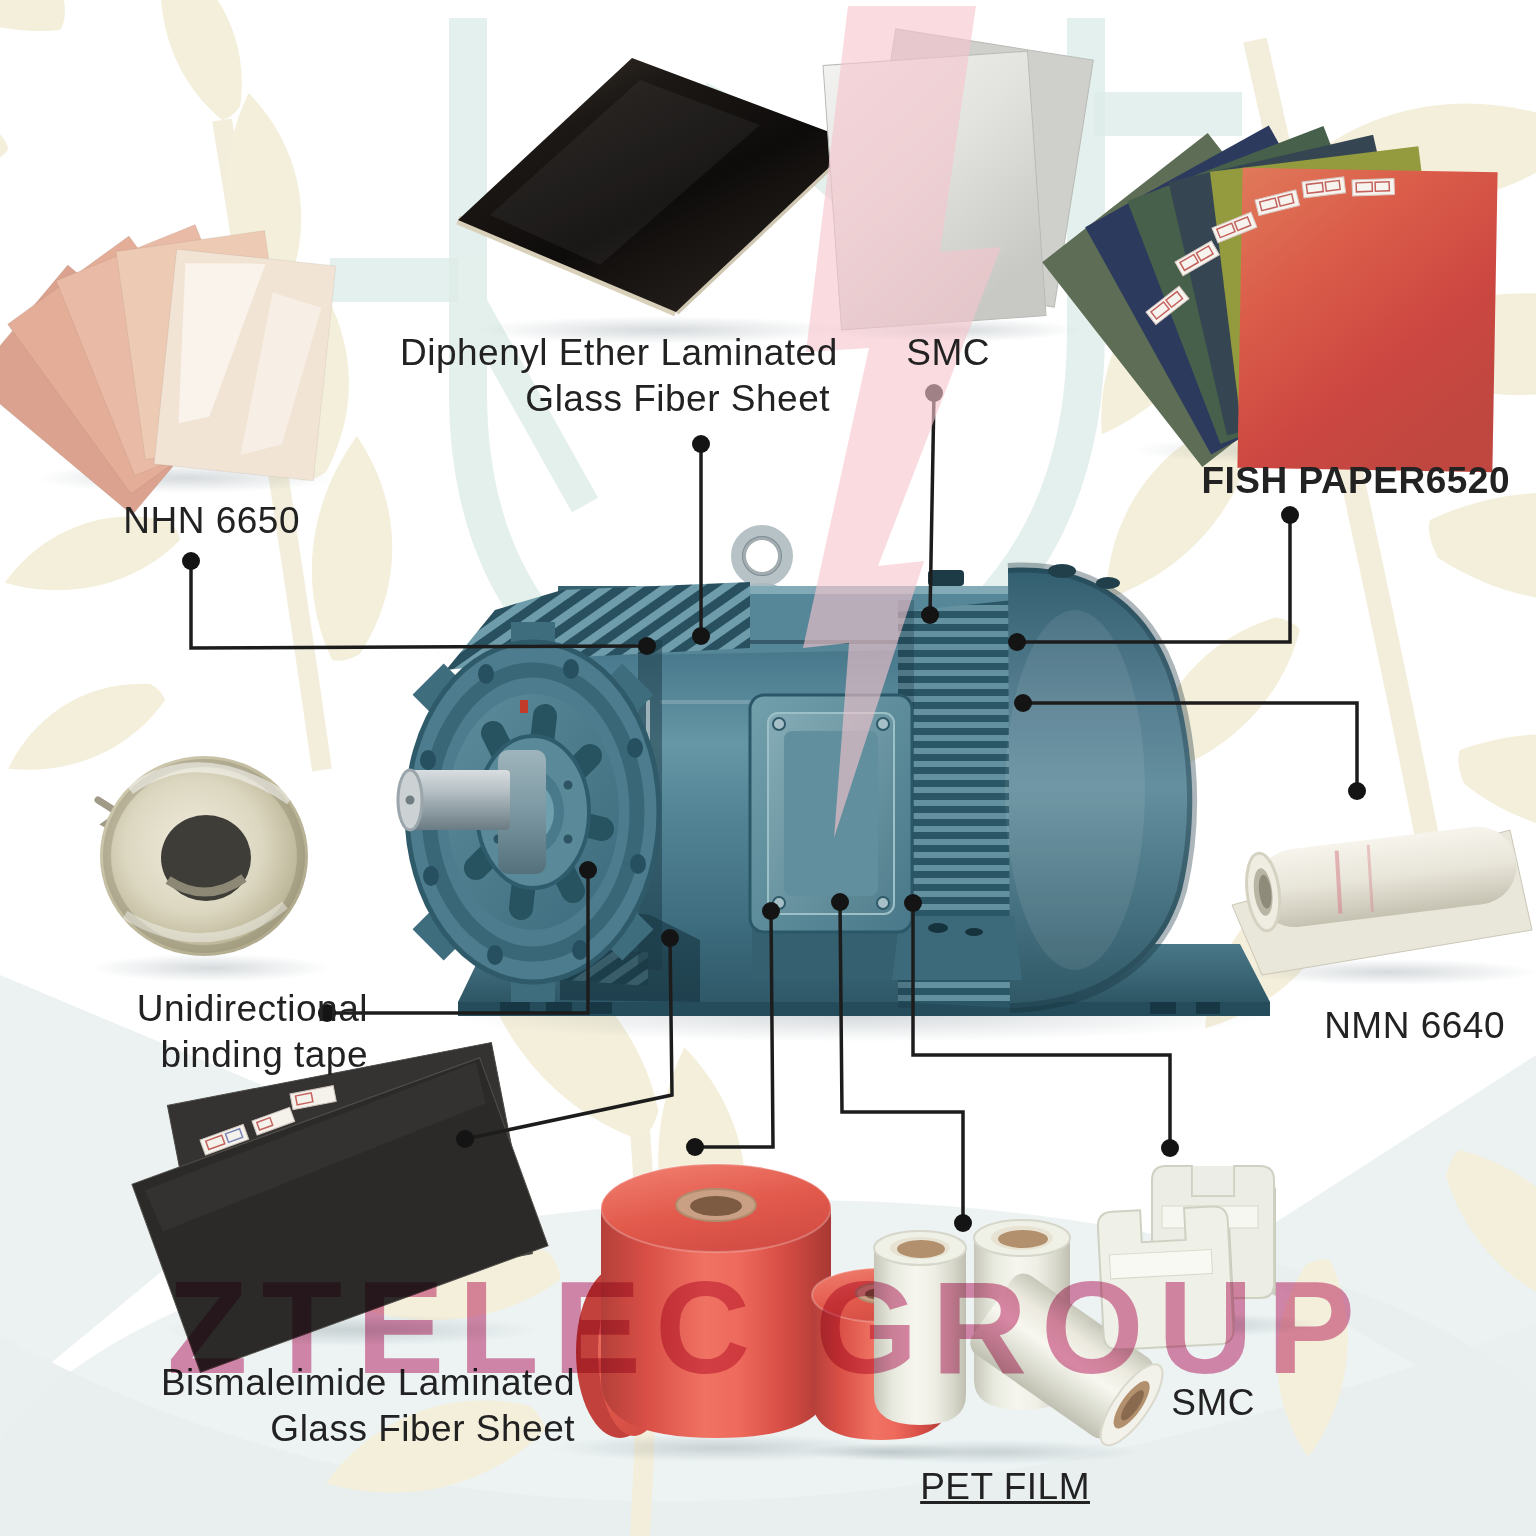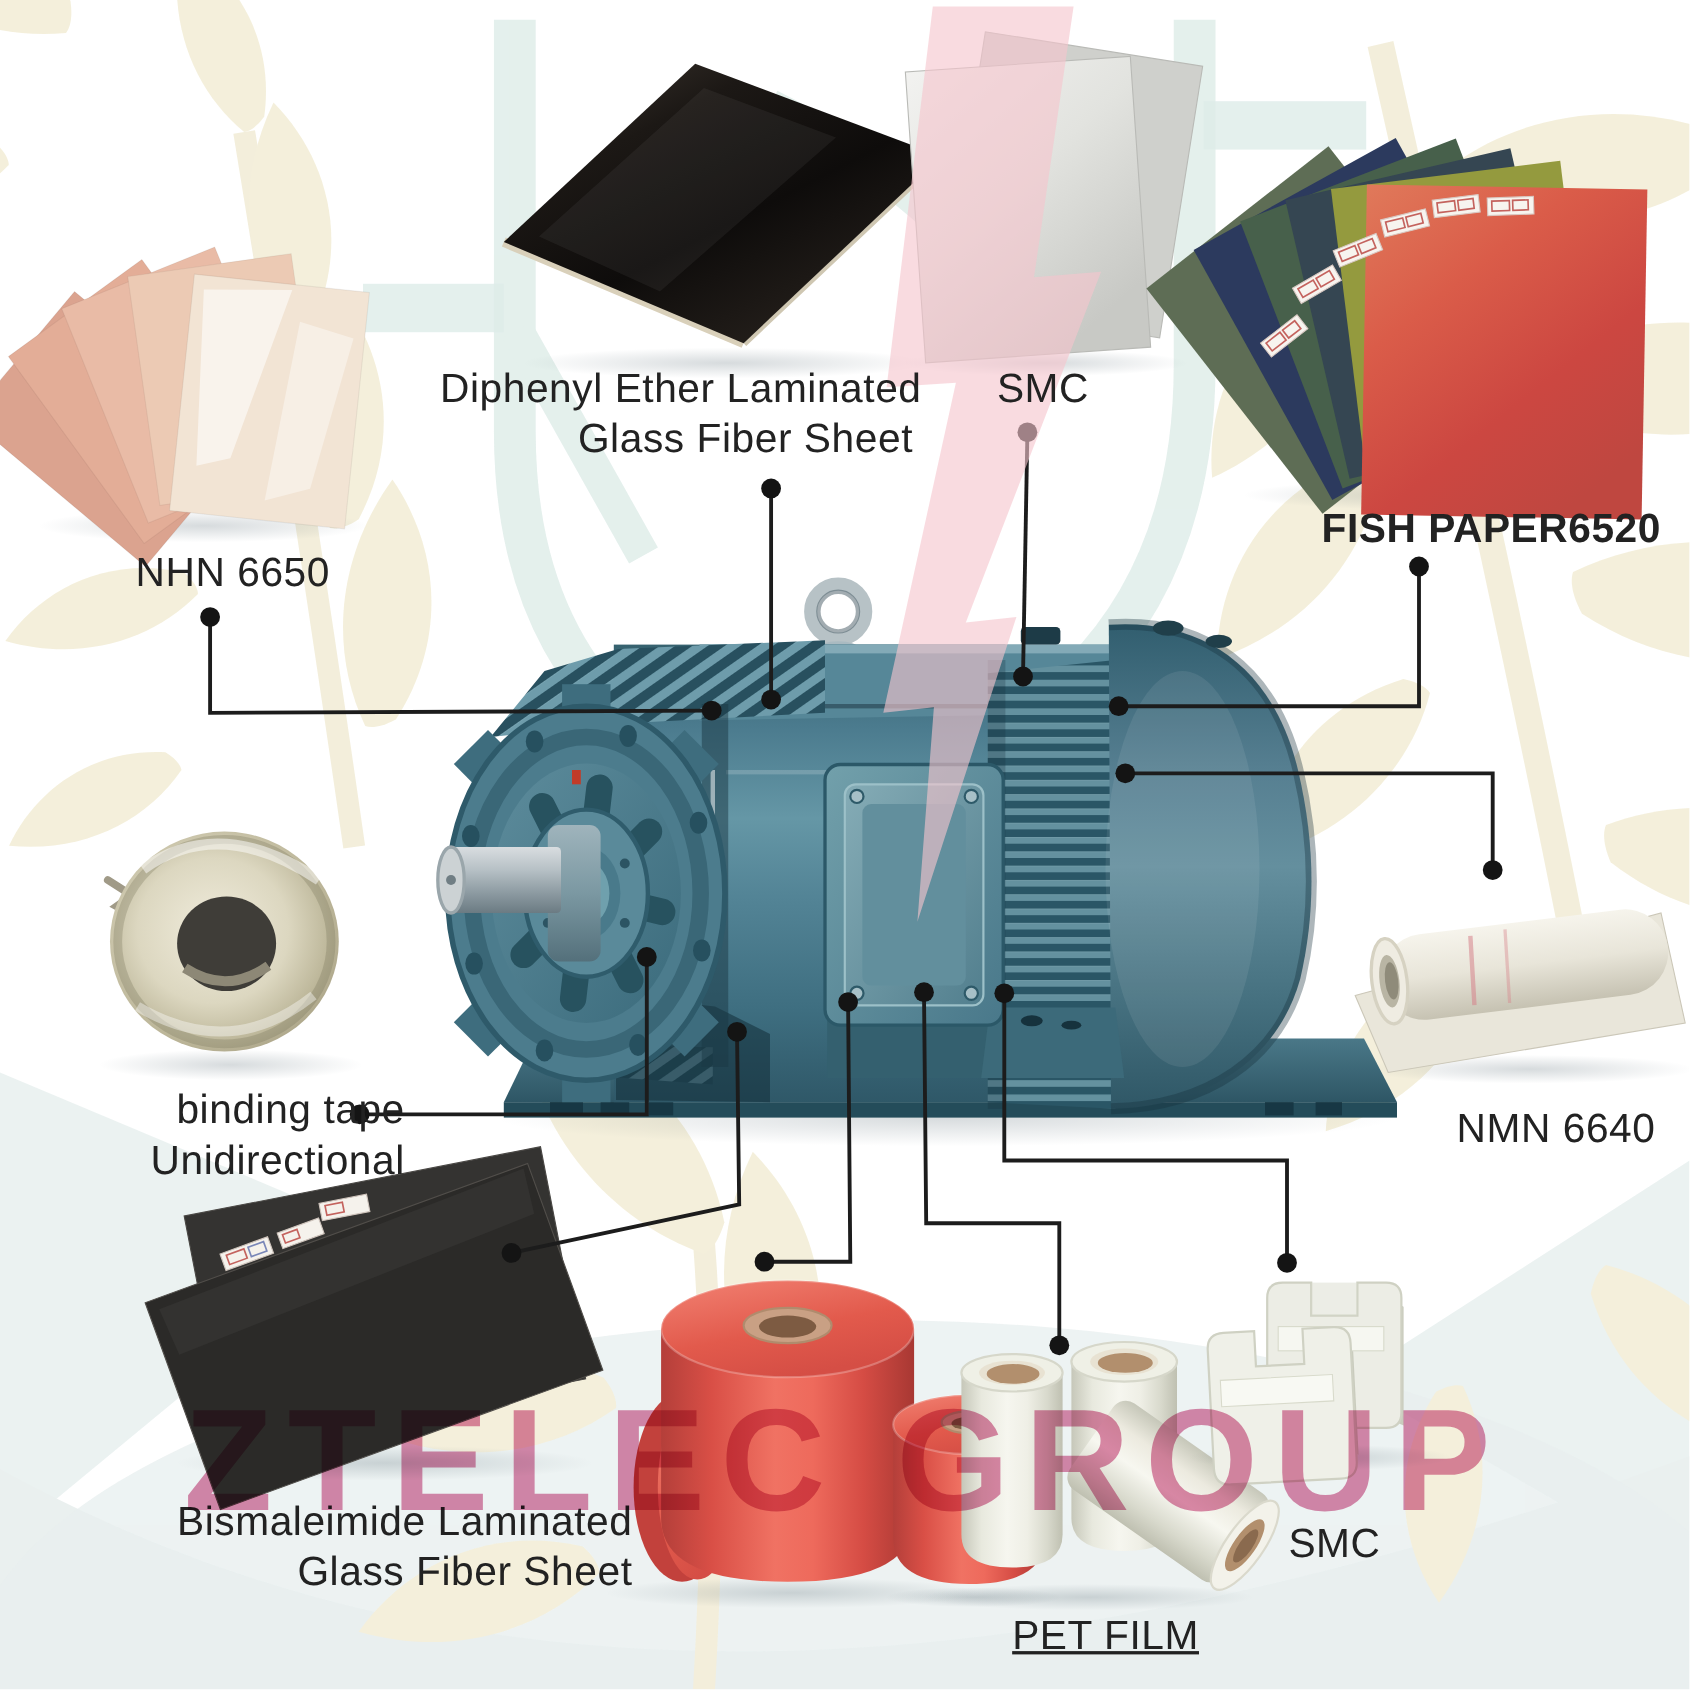--- a/index.html
+++ b/index.html
@@ -582,22 +582,22 @@
 </svg>
 
 <div class="callout-label" style="left:400px;top:330px;width:430px;">
   <div>Diphenyl Ether Laminated</div>
   <div>Glass Fiber Sheet</div>
 </div>
 <div class="callout-label" style="left:870px;top:330px;width:120px;">SMC</div>
 <div class="callout-label" style="left:1140px;top:458px;width:370px;font-weight:bold;">FISH PAPER6520</div>
 <div class="callout-label" style="left:75px;top:498px;width:225px;">NHN 6650</div>
 <div class="callout-label" style="left:38px;top:986px;width:330px;">
+  <div>Unidirectional</div>
   <div>binding tape</div>
-  <div>Unidirectional</div>
 </div>
 <div class="callout-label" style="left:1290px;top:1003px;width:215px;">NMN 6640</div>
 <div class="callout-label" style="left:105px;top:1360px;width:470px;">
   <div>Bismaleimide Laminated</div>
   <div>Glass Fiber Sheet</div>
 </div>
 <div class="callout-label" style="left:650px;top:1528px;width:160px;font-style:italic;">DMD</div>
 <div class="callout-label" style="left:880px;top:1464px;width:210px;text-decoration:underline;">PET FILM</div>
 <div class="callout-label" style="left:1120px;top:1380px;width:135px;">SMC</div>
 

